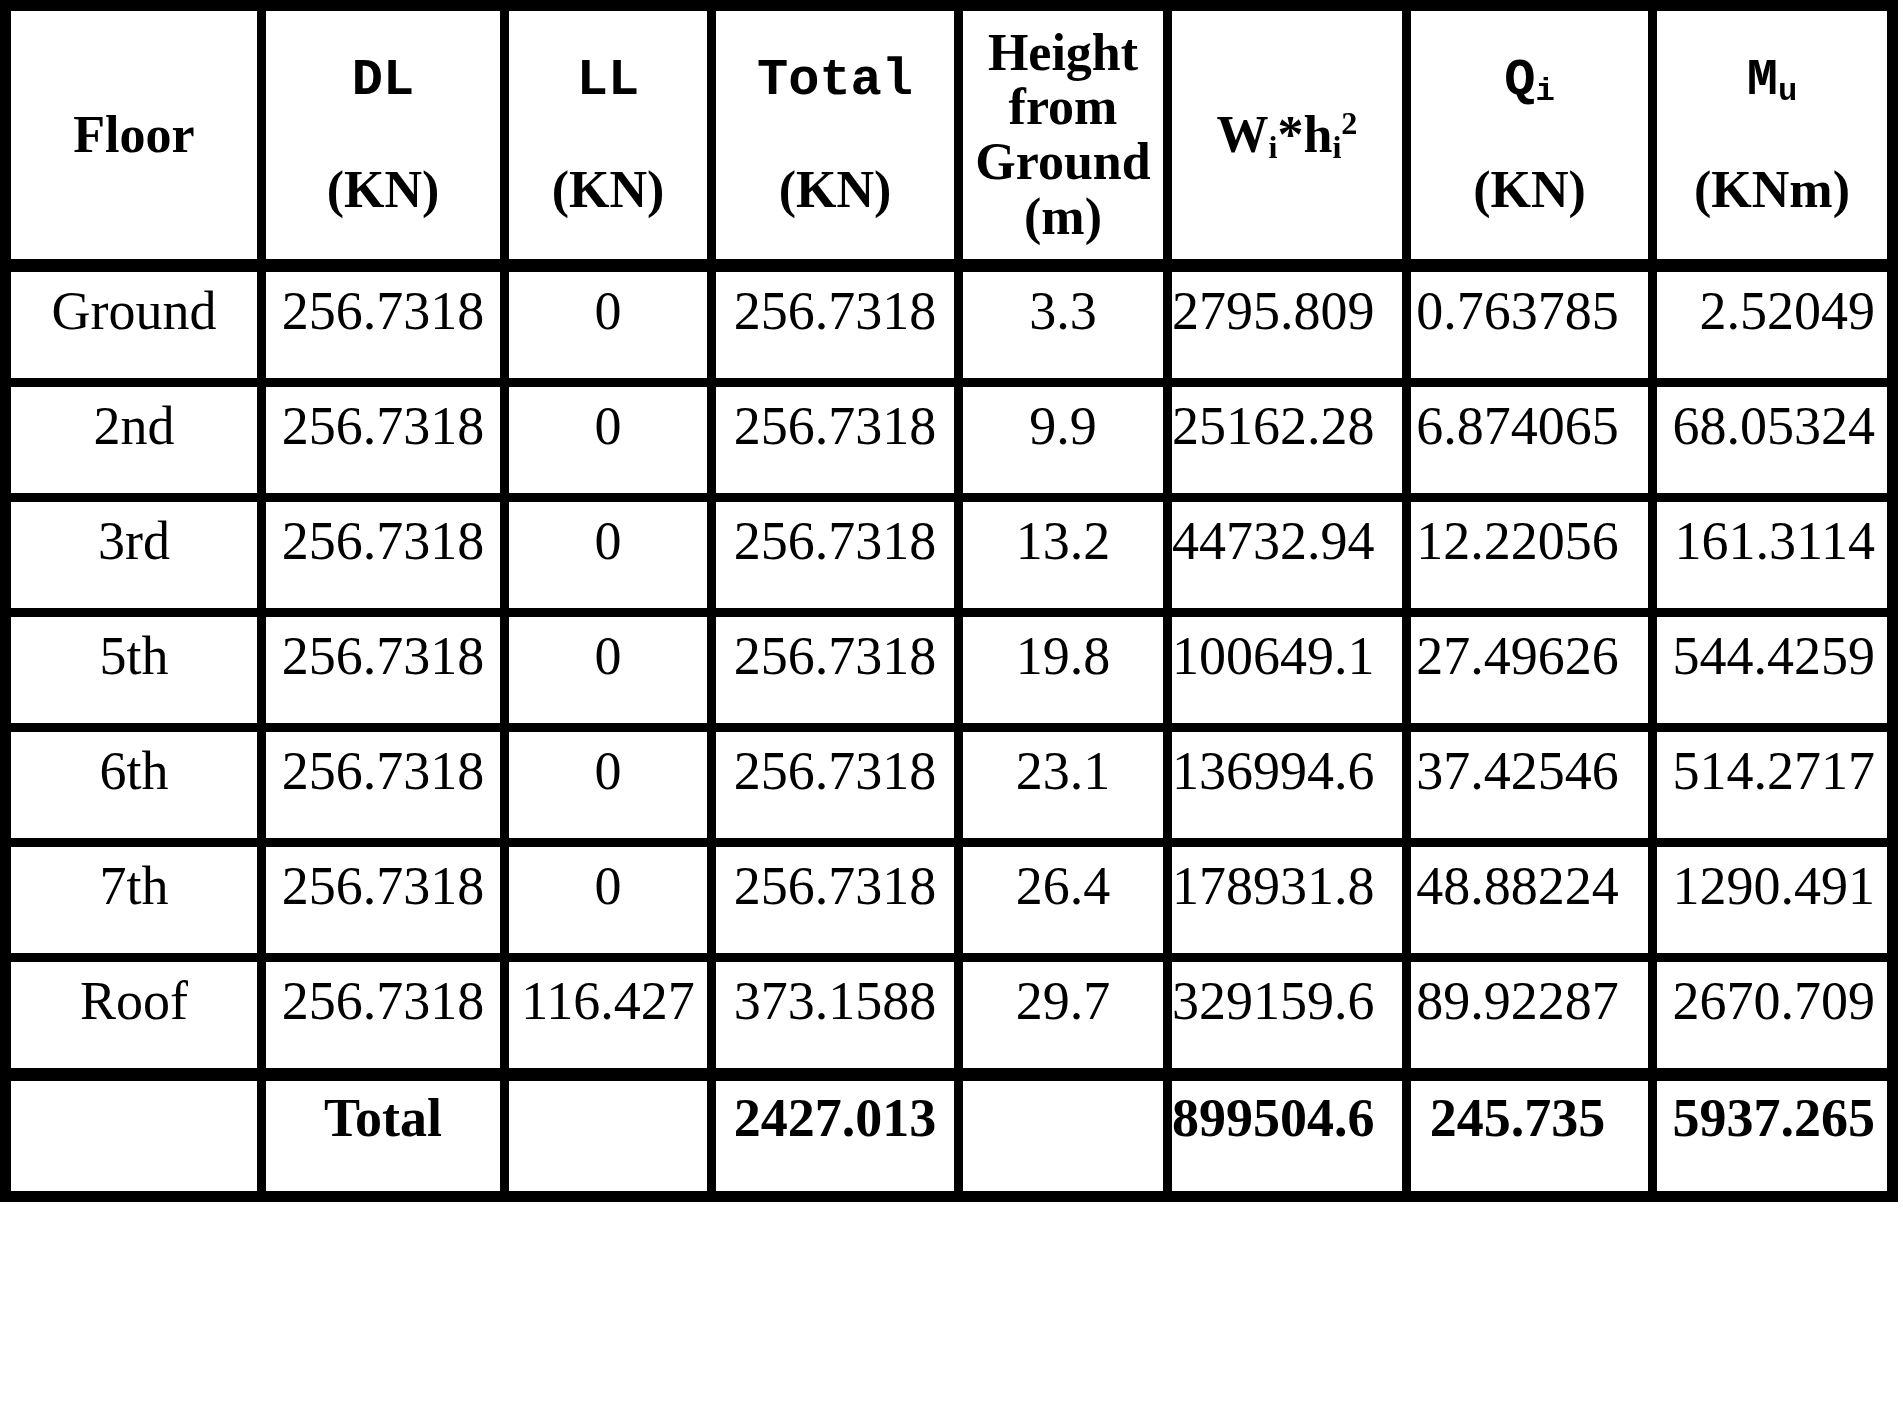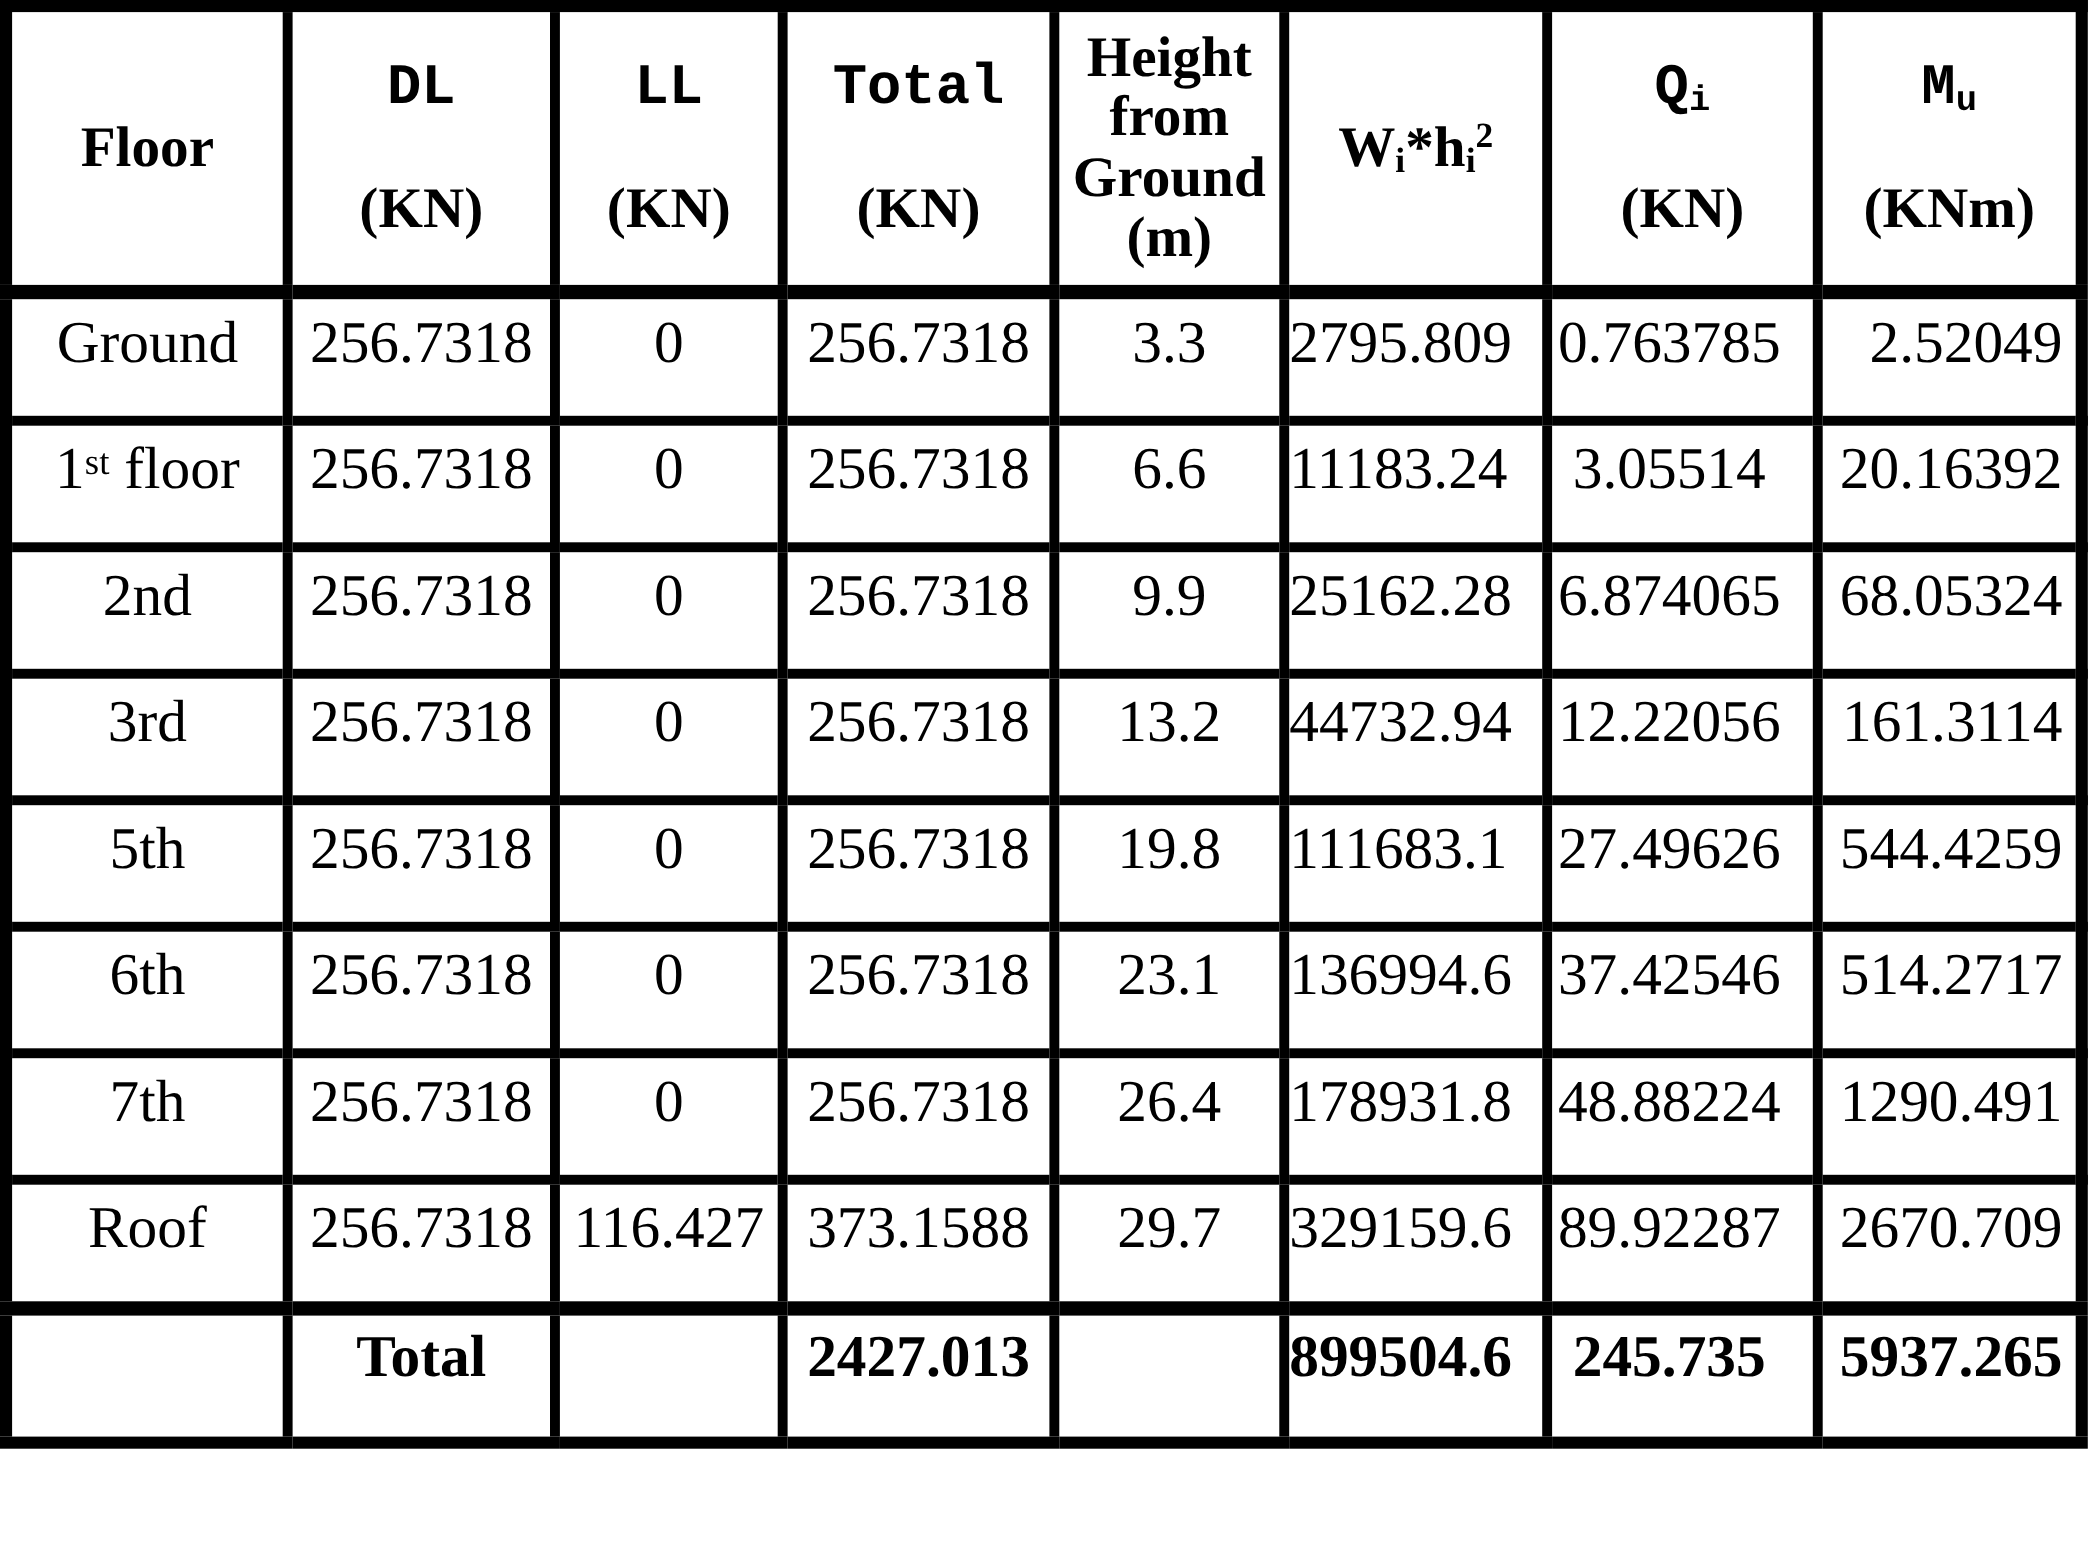--- a/index.html
+++ b/index.html
@@ -113,30 +113,20 @@
       <td class="c-center">Ground</td>
       <td class="c-center">256.7318</td>
       <td class="c-center">0</td>
       <td class="c-center">256.7318</td>
       <td class="c-center">3.3</td>
       <td class="c-wh">2795.809</td>
       <td class="c-qi">0.763785</td>
       <td class="c-mu">2.52049</td>
     </tr>
     <tr>
-      <td class="c-center"><span>1</span><sup>st</sup><span> floor</span></td>
-      <td class="c-center">256.7318</td>
-      <td class="c-center">0</td>
-      <td class="c-center">256.7318</td>
-      <td class="c-center">6.6</td>
-      <td class="c-wh">11183.24</td>
-      <td class="c-qi">3.05514</td>
-      <td class="c-mu">20.16392</td>
-    </tr>
-    <tr>
       <td class="c-center">2nd</td>
       <td class="c-center">256.7318</td>
       <td class="c-center">0</td>
       <td class="c-center">256.7318</td>
       <td class="c-center">9.9</td>
       <td class="c-wh">25162.28</td>
       <td class="c-qi">6.874065</td>
       <td class="c-mu">68.05324</td>
     </tr>
     <tr>
@@ -148,21 +138,21 @@
       <td class="c-wh">44732.94</td>
       <td class="c-qi">12.22056</td>
       <td class="c-mu">161.3114</td>
     </tr>
     <tr>
       <td class="c-center">5th</td>
       <td class="c-center">256.7318</td>
       <td class="c-center">0</td>
       <td class="c-center">256.7318</td>
       <td class="c-center">19.8</td>
-      <td class="c-wh">111683.1</td>
+      <td class="c-wh">100649.1</td>
       <td class="c-qi">27.49626</td>
       <td class="c-mu">544.4259</td>
     </tr>
     <tr>
       <td class="c-center">6th</td>
       <td class="c-center">256.7318</td>
       <td class="c-center">0</td>
       <td class="c-center">256.7318</td>
       <td class="c-center">23.1</td>
       <td class="c-wh">136994.6</td>

